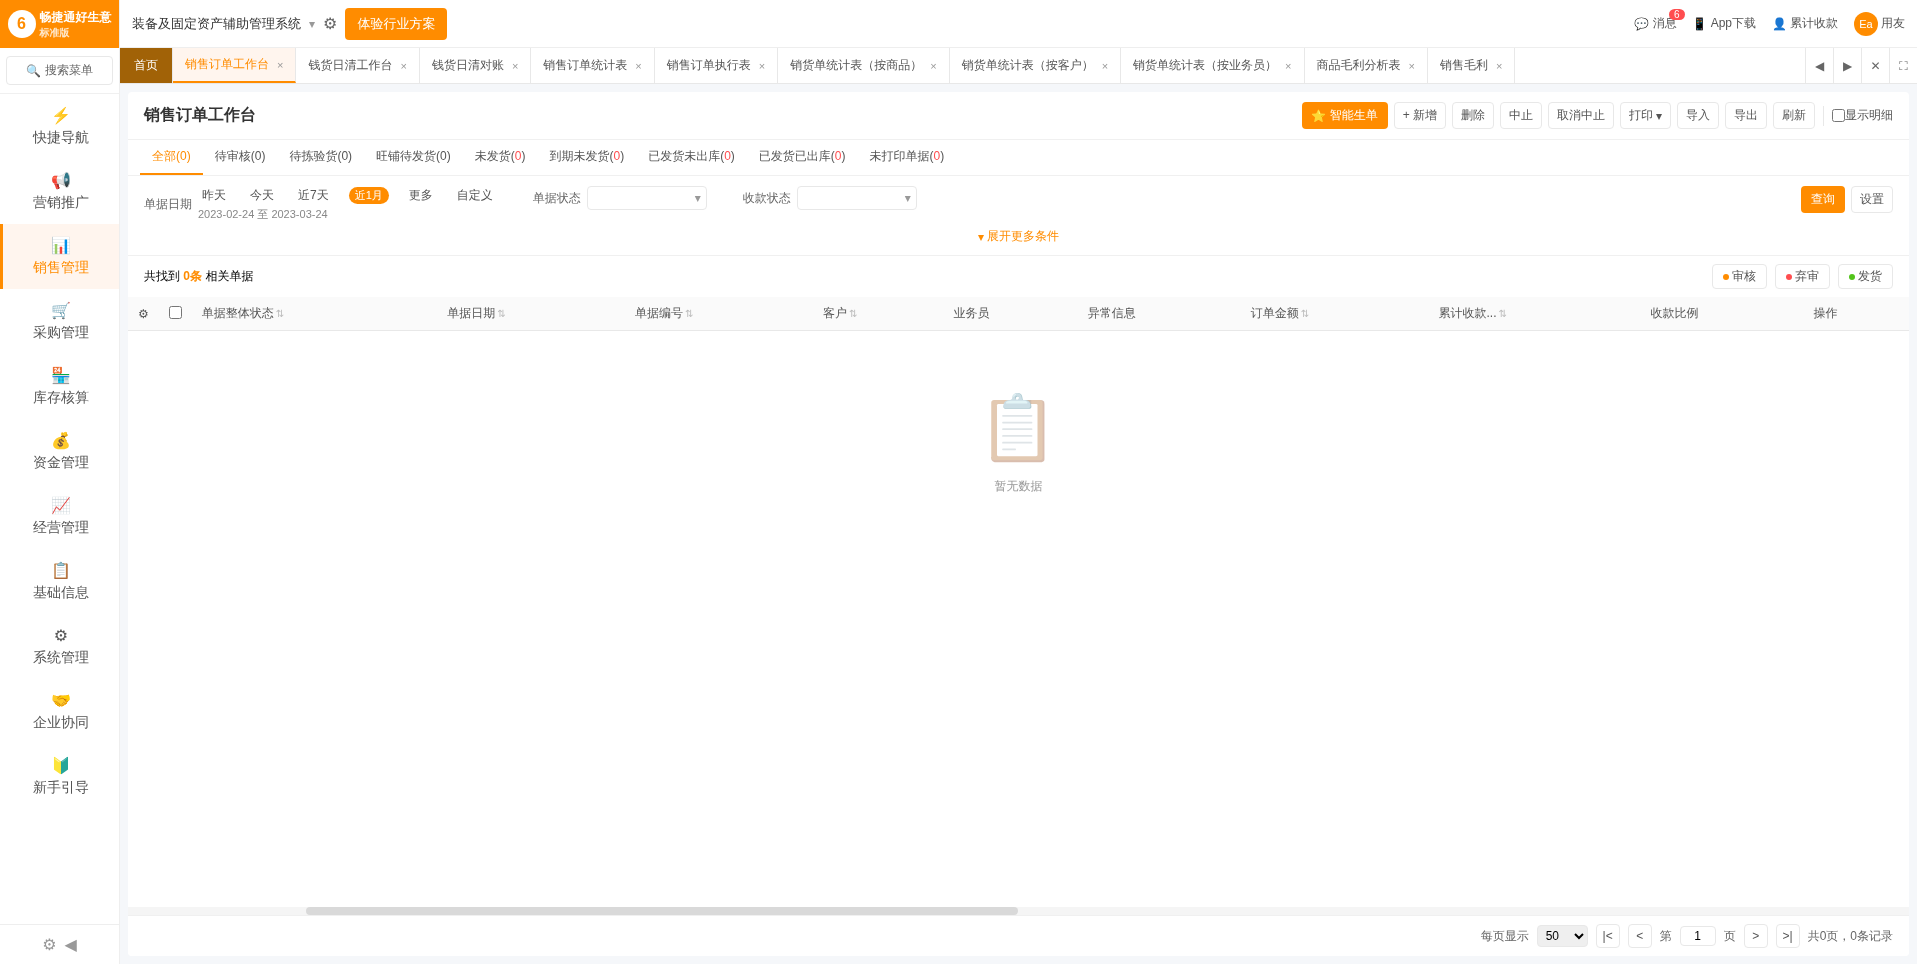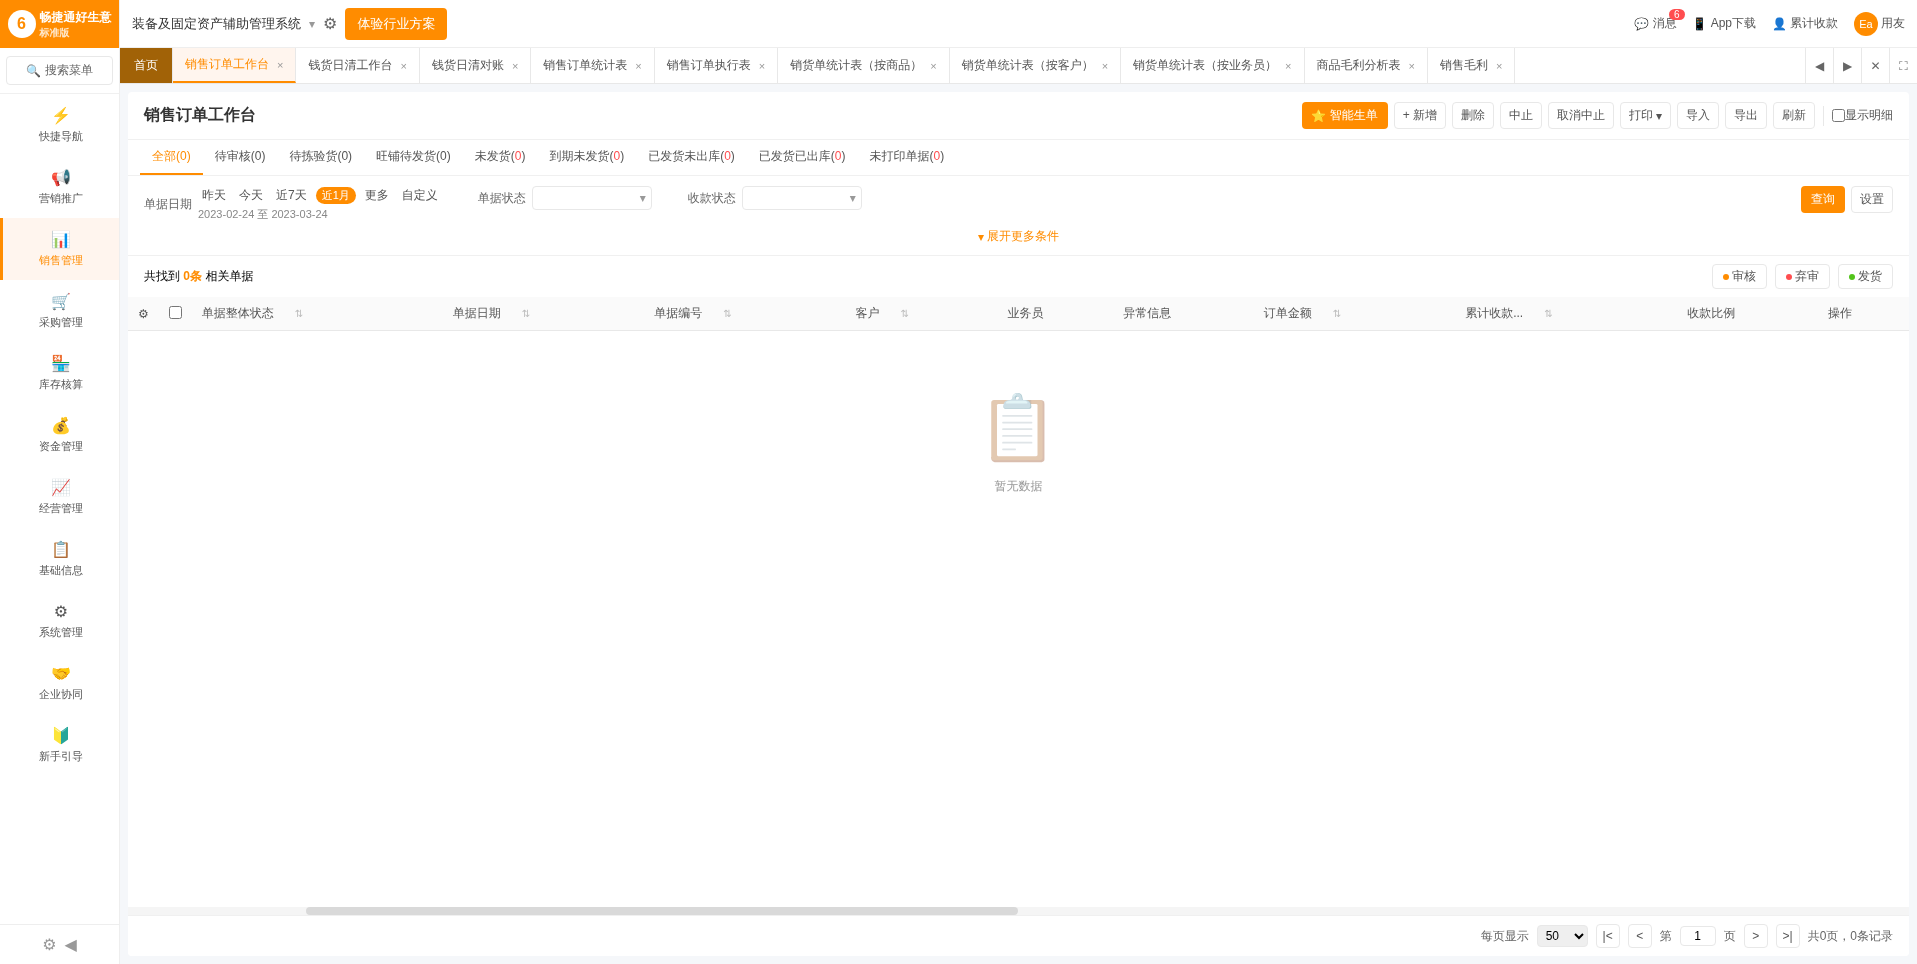--- a/index.html
+++ b/index.html
@@ -8,21 +8,21 @@
     
     .sidebar { width: 120px; background: #fff; display: flex; flex-direction: column; border-right: 1px solid #eee; flex-shrink: 0; }
     .sidebar-logo { height: 48px; background: #ff8c00; display: flex; align-items: center; justify-content: center; color: #fff; font-size: 13px; font-weight: bold; gap: 4px; }
     .sidebar-logo .logo-icon { width: 28px; height: 28px; background: #fff; border-radius: 50%; display: flex; align-items: center; justify-content: center; }
     .sidebar-logo .logo-icon span { color: #ff8c00; font-size: 16px; font-weight: bold; }
     .sidebar-search { padding: 8px 6px; border-bottom: 1px solid #f0f0f0; }
     .sidebar-search-btn { width: 100%; padding: 5px 0; background: none; border: 1px solid #e8e8e8; border-radius: 4px; cursor: pointer; color: #666; display: flex; align-items: center; justify-content: center; gap: 4px; }
     .sidebar-nav-item { padding: 12px 8px; display: flex; flex-direction: column; align-items: center; gap: 4px; cursor: pointer; color: #555; border-left: 3px solid transparent; }
     .sidebar-nav-item.active { background: #fff5ee; color: #ff8c00; border-left: 3px solid #ff8c00; }
     .sidebar-nav-item .nav-icon { font-size: 16px; }
-    .sidebar-nav-item .nav-label { font-size: 11px; text-align: center; }
+    .sidebar-nav-item .nav-label { font-size: 14px; text-align: center; }
     .sidebar-bottom { margin-top: auto; padding: 10px; display: flex; gap: 8px; justify-content: center; border-top: 1px solid #eee; }
     .sidebar-bottom-btn { cursor: pointer; color: #999; font-size: 16px; }
 
     
     .main { flex: 1; display: flex; flex-direction: column; overflow: hidden; }
 
     
     .top-header { height: 48px; background: #fff; border-bottom: 1px solid #eee; display: flex; align-items: center; padding: 0 12px; gap: 8px; }
     .system-title { font-size: 13px; color: #333; flex: 0 0 auto; }
     .header-expand { cursor: pointer; color: #999; }
@@ -59,40 +59,40 @@
     
     .sub-tabs { display: flex; align-items: center; padding: 0 12px; border-bottom: 1px solid #f0f0f0; background: #fff; }
     .sub-tab { padding: 8px 12px; cursor: pointer; color: #555; border-bottom: 2px solid transparent; white-space: nowrap; }
     .sub-tab.active { color: #ff8c00; border-bottom: 2px solid #ff8c00; font-weight: 500; }
 
     
     .filter-area { padding: 10px 16px; border-bottom: 1px solid #f0f0f0; }
     .filter-row { display: flex; align-items: flex-start; gap: 16px; }
     .filter-item { display: flex; align-items: center; gap: 6px; }
     .filter-label { color: #666; white-space: nowrap; }
-    .date-links { display: flex; gap: 5px; align-items: center; }
+    .date-links { display: flex; gap: 16px; align-items: center; }
     .date-link { color: #555; cursor: pointer; padding: 1px 4px; border-radius: 2px; }
     .date-link.active-month { background: #ff8c00; color: #fff; border-radius: 10px; padding: 1px 6px; font-size: 11px; }
     .date-range { color: #888; font-size: 11px; margin-top: 2px; }
     .filter-select { border: 1px solid #e8e8e8; border-radius: 4px; padding: 4px 20px 4px 8px; color: #555; background: #fff; cursor: pointer; min-width: 120px; appearance: none; position: relative; }
     .select-wrapper { position: relative; display: inline-block; }
     .select-wrapper::after { content: '▾'; position: absolute; right: 6px; top: 50%; transform: translateY(-50%); color: #999; pointer-events: none; }
     .expand-btn { color: #ff8c00; cursor: pointer; display: flex; align-items: center; gap: 3px; margin: 0 auto; padding: 6px 0 0 0; }
 
     
     .result-summary { padding: 8px 16px; display: flex; align-items: center; justify-content: space-between; }
     .quick-actions { display: flex; gap: 8px; }
     .quick-btn { padding: 3px 10px; border-radius: 4px; border: 1px solid #e8e8e8; cursor: pointer; display: flex; align-items: center; gap: 3px; color: #555; }
     .quick-btn .dot { width: 6px; height: 6px; border-radius: 50%; display: inline-block; }
 
     
     .table-container { flex: 1; overflow: auto; }
     table { width: 100%; border-collapse: collapse; }
     th { background: #fafafa; padding: 8px 10px; text-align: left; color: #555; font-weight: 500; border-bottom: 1px solid #e8e8e8; white-space: nowrap; position: sticky; top: 0; z-index: 1; }
-    .th-sort { display: flex; align-items: center; gap: 21px; cursor: pointer; }
+    .th-sort { display: flex; align-items: center; gap: 2px; cursor: pointer; }
     .sort-icon { color: #bbb; font-size: 10px; }
     .col-checkbox { width: 32px; }
     .col-icon { width: 30px; }
     .empty-state { display: flex; flex-direction: column; align-items: center; justify-content: center; padding: 60px 0; color: #999; }
 
     
     .table-footer { padding: 8px 16px; display: flex; align-items: center; justify-content: flex-end; gap: 8px; border-top: 1px solid #f0f0f0; background: #fff; }
     .footer-text { color: #666; }
     .page-size-select { border: 1px solid #e8e8e8; border-radius: 4px; padding: 2px 4px; }
     .page-btn { width: 24px; height: 24px; border: 1px solid #e8e8e8; border-radius: 4px; display: flex; align-items: center; justify-content: center; cursor: pointer; color: #555; background: #fff; }

